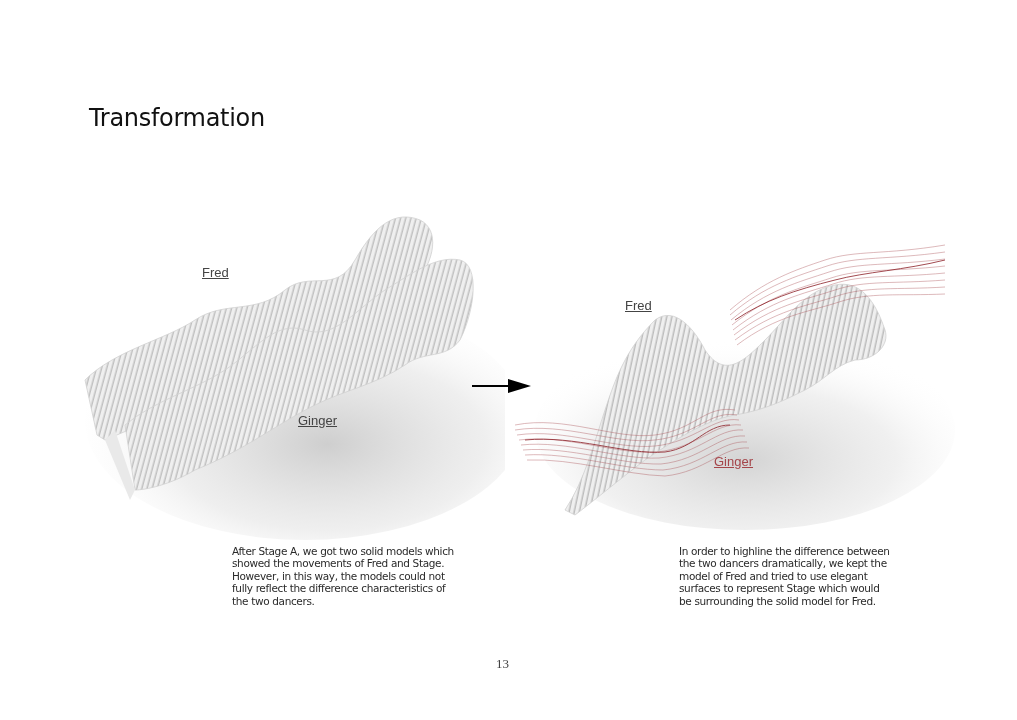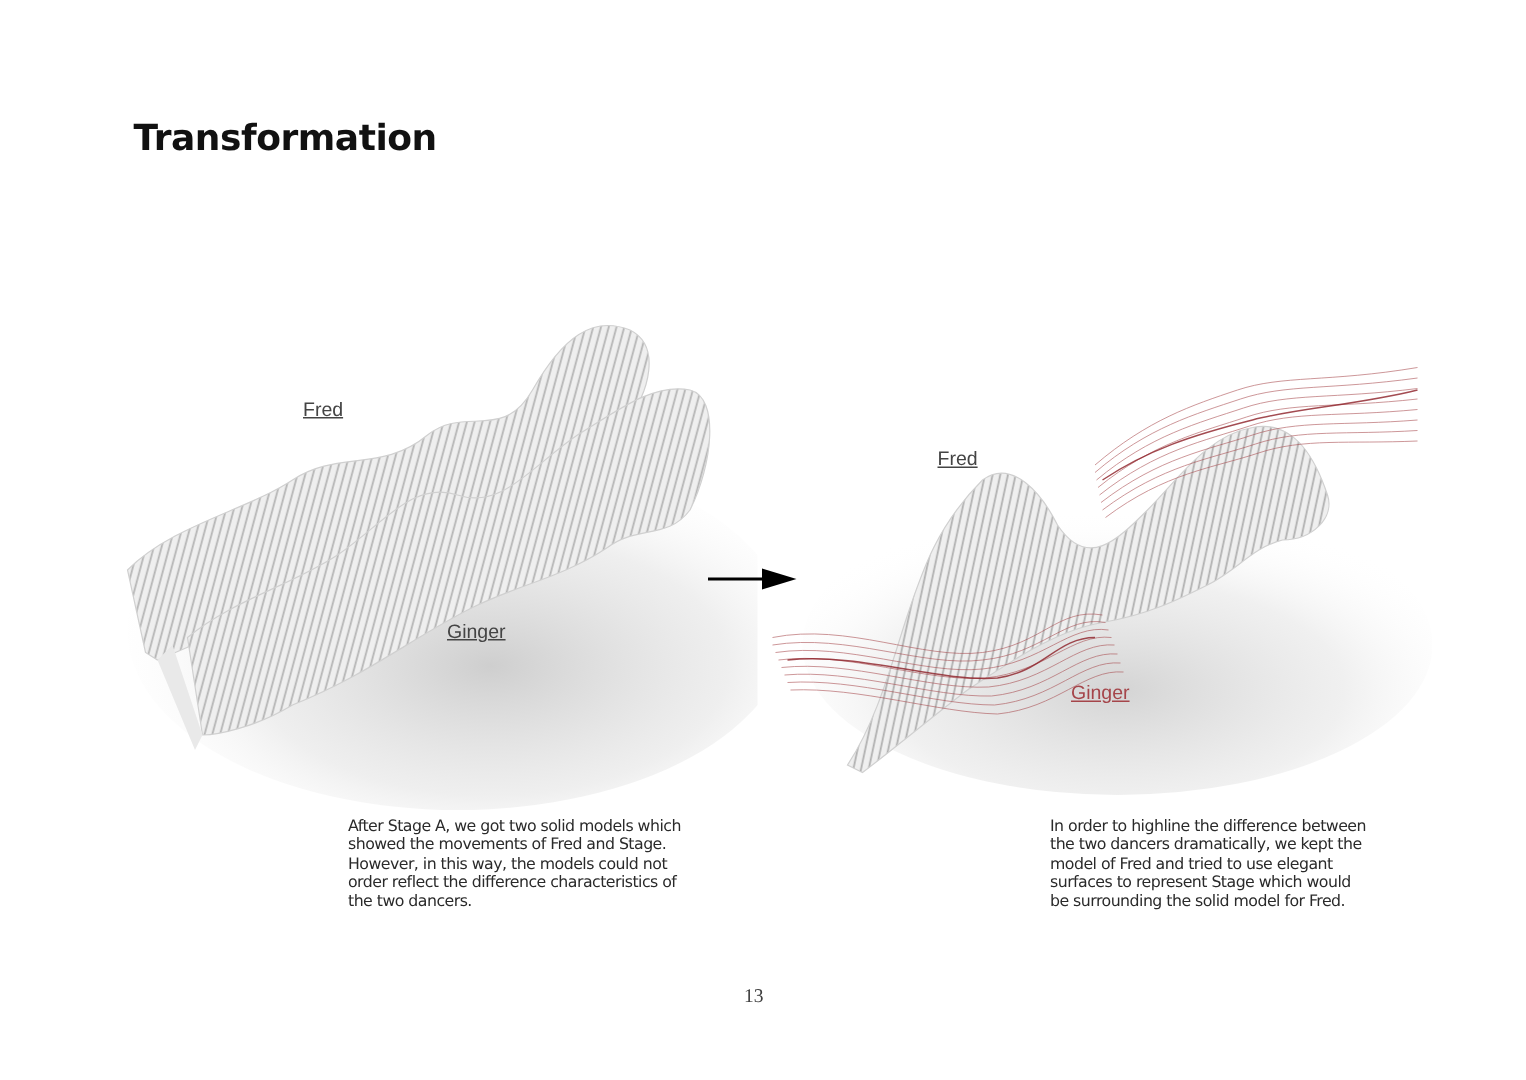--- a/index.html
+++ b/index.html
@@ -1,41 +1,40 @@
 <!DOCTYPE html>
 <html><head>
   <meta charset="utf-8">
   <style>
     html, body { margin: 0; padding: 0; }
     body {
       width: 1017px; height: 720px; background: #ffffff; position: relative; overflow: hidden;
       font-family: "DejaVu Sans", "Liberation Sans", sans-serif;
     }
     .page-title {
-      position: absolute; left: 89px; top: 78px;
+      position: absolute; left: 89px; top: 104px;
       font-size: 24px; color: #111111; letter-spacing: -0.3px;
       font-family: "DejaVu Sans", sans-serif;
-      font-weight: bold;
     }
     .figure { position: absolute; }
     .fig-left { left: 75px; top: 200px; width: 430px; height: 345px; }
     .fig-right { left: 505px; top: 240px; width: 450px; height: 290px; }
     .label {
       position: absolute; font-size: 13px; color: #444444;
       font-family: "Liberation Sans", sans-serif;
       text-decoration: underline;
     }
     .label.ginger-red { color: #a5454a; }
     .arrow { position: absolute; left: 470px; top: 377px; width: 62px; height: 18px; }
     .caption {
       position: absolute; font-size: 10.5px; line-height: 12.4px; color: #2a2a2a;
       font-family: "DejaVu Sans", sans-serif; letter-spacing: -0.35px;
     }
     .caption-left { left: 232px; top: 545px; width: 245px; }
-    .caption-right { left: 700px; top: 545px; width: 235px; }
+    .caption-right { left: 679px; top: 545px; width: 235px; }
     .caption span { display: block; white-space: nowrap; }
     .page-number {
       position: absolute; left: 496px; top: 656px; font-size: 13px; color: #404040;
       font-family: "Liberation Serif", serif;
     }
   </style>
 </head>
 <body>
 
 <div class="page-title">Transformation</div>
@@ -116,21 +115,21 @@
     </g>
   </svg>
   <div class="label" style="left:120px; top:58px;">Fred</div>
   <div class="label ginger-red" style="left:209px; top:214px;">Ginger</div>
 </div>
 
 <div class="caption caption-left">
   <span>After Stage A, we got two solid models which</span>
   <span>showed the movements of Fred and Stage.</span>
   <span>However, in this way, the models could not</span>
-  <span>order reflect the difference characteristics of</span>
+  <span>fully reflect the difference characteristics of</span>
   <span>the two dancers.</span>
 </div>
 
 <div class="caption caption-right">
   <span>In order to highline the difference between</span>
   <span>the two dancers dramatically, we kept the</span>
   <span>model of Fred and tried to use elegant</span>
   <span>surfaces to represent Stage which would</span>
   <span>be surrounding the solid model for Fred.</span>
 </div>

